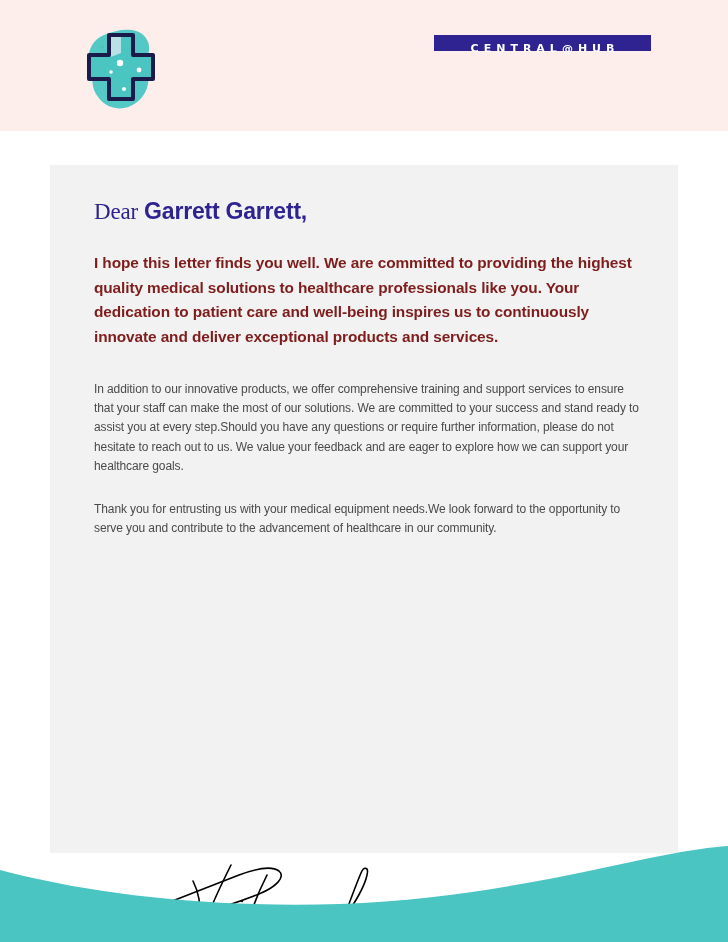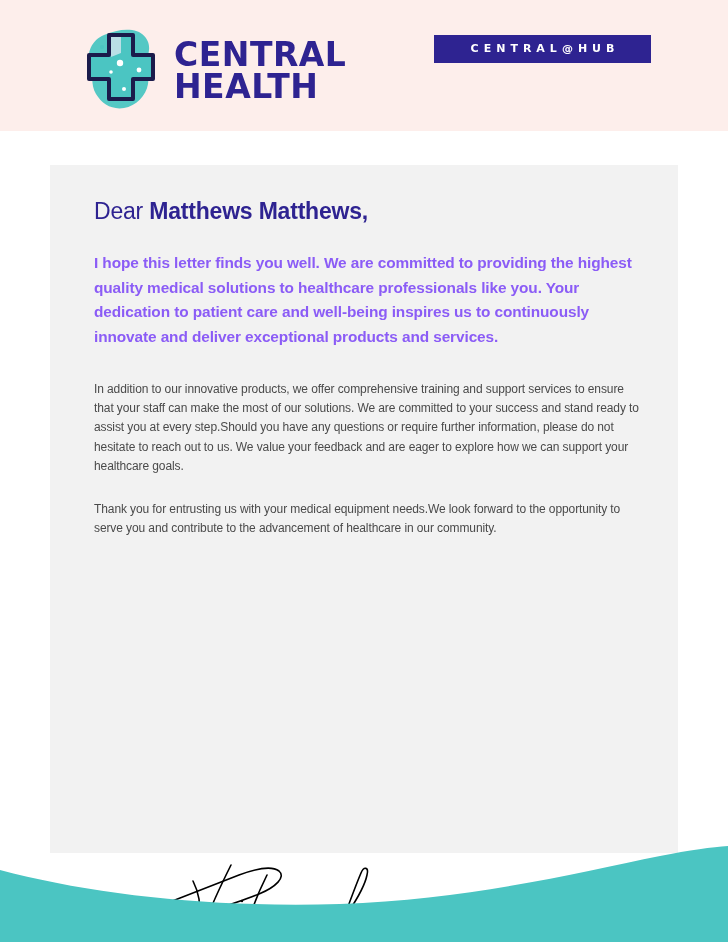--- a/index.html
+++ b/index.html
@@ -57,21 +57,21 @@
     top: 35px;
     width: 217px;
   }
   .contact-badge {
     background: #2e2391;
     color: #ffffff;
     font-weight: bold;
     text-align: center;
     box-sizing: border-box;
     width: 217px;
-    height: 28px;
+    height: 16px;
     line-height: 28px;
     font-size: 11px;
     margin-bottom: 15px;
     font-family: "DejaVu Sans", sans-serif;
   }
   .badge-email { letter-spacing: 5px; text-indent: 5px; }
   .badge-web   { letter-spacing: 1.2px; text-indent: 1.2px; }
 
   
   .letter-card {
@@ -90,33 +90,33 @@
     top: 33px;
     width: 548px;
   }
 
   .greeting {
     font-size: 23px;
     color: #2e2391;
     margin: 0 0 26px 0;
     letter-spacing: -0.2px;
   }
-  .greeting .greet-word { font-weight: normal; }
+  .greeting .greet-word { font-weight: normal; font-family: Liberation Serif, serif; }
   .greeting .greet-name { font-weight: bold; }
 
   .para {
     margin: 0 0 23px 0;
     font-size: 12px;
     line-height: 1.62;
     color: #4a4a4a;
     letter-spacing: -0.1px;
   }
   .para-lead {
     font-weight: bold;
-    color: #8b5cf6;
+    color: #7f1d1d;
     font-size: 15.4px;
     line-height: 1.6;
     margin-bottom: 30px;
   }
   .para-last { margin-bottom: 16px; }
 
   
   .sign-block {
     position: absolute;
     left: 93px;
@@ -181,36 +181,34 @@
         <path d="M31 11 L41 11 L41 27 L31 31 Z" fill="#e9eaf5" opacity="0.7"></path>
 
         <circle cx="40" cy="37" r="3.2" fill="#ffffff"></circle>
         <circle cx="59" cy="44" r="2.4" fill="#ffffff"></circle>
         <circle cx="31" cy="46" r="1.8" fill="#ffffff"></circle>
         <circle cx="44" cy="63" r="2" fill="#ffffff"></circle>
         <circle cx="22" cy="21" r="2" fill="#4bc5c2"></circle>
       </svg>
     </div>
 
-    <div class="wordmark">CENTRAL
-HEALTH</div>
   </div>
 
   <div class="contact-stack">
     <div class="contact-badge badge-email">CENTRAL@HUB</div>
   </div>
 </div>
 
 <div class="letter-card">
 
   <div class="letter-inner">
 
     <div class="greeting">
       <span class="greet-word">Dear</span>
-      <span class="greet-name">Matthews Matthews,</span>
+      <span class="greet-name">Garrett Garrett,</span>
     </div>
 
     <p class="para para-lead">I hope this letter finds you well. We are committed to providing the highest quality medical solutions to healthcare professionals like you. Your dedication to patient care and well-being inspires us to continuously innovate and deliver exceptional products and services.</p>
 
     <p class="para">In addition to our innovative products, we offer comprehensive training and support services to ensure that your staff can make the most of our solutions. We are committed to your success and stand ready to assist you at every step.Should you have any questions or require further information, please do not hesitate to reach out to us. We value your feedback and are eager to explore how we can support your healthcare goals.</p>
 
     <p class="para para-last">Thank you for entrusting us with your medical equipment needs.We look forward to the opportunity to serve you and contribute to the advancement of healthcare in our community.</p>
   </div>
 
   <div class="sign-block">

